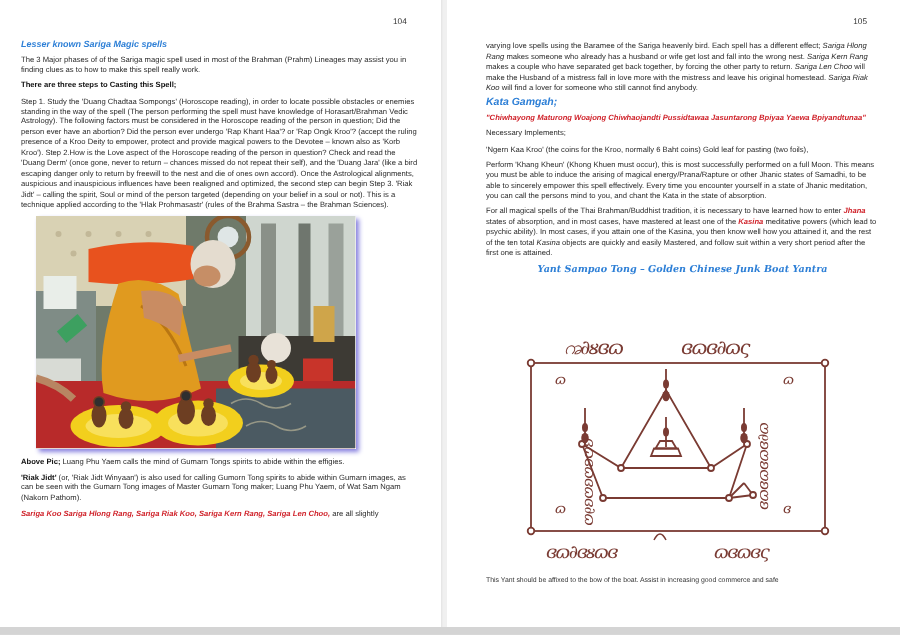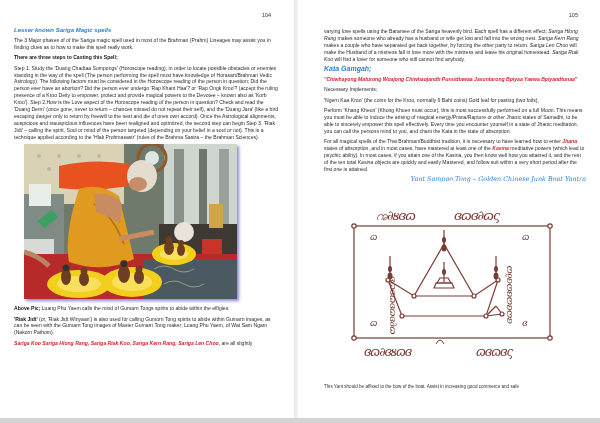--- a/index.html
+++ b/index.html
@@ -18,22 +18,22 @@
   .right .content { left: 26px; top: 28px; width: 262px; }
   .heading-blue { color: #2d7fd6; font-style: italic; font-weight: bold; font-size: 6px; margin-bottom: 3px; }
   .heading-blue.kata { font-size: 7px; margin: 3px 0 3px; }
   p { margin-bottom: 3.5px; }
   .bold { font-weight: bold; color: #111; }
   .red { color: #d0242c; font-style: italic; font-weight: bold; }
   .it { font-style: italic; }
   .photo-wrap { position: relative; margin: 3px 0 4px 10px; width: 215px; height: 157px; }
   .photo { width: 213px; height: 155px; position: relative; overflow: hidden;
            box-shadow: 2px 2px 3px #8a84e0; }
-  .yantra-title { text-align: right; color: #2d7fd6; font-style: italic; font-weight: normal; font-size: 6.4px; font-family: "DejaVu Serif", serif; margin-top: 1px; }
-  .yantra { position: absolute; left: 330px; top: 204px; width: 250px; height: 160px; }
+  .yantra-title { text-align: center; color: #2d7fd6; font-style: italic; font-weight: bold; font-size: 6.4px; font-family: "DejaVu Serif", serif; margin-top: 1px; }
+  .yantra { position: absolute; left: 330px; top: 220px; width: 250px; height: 160px; }
   .right .yantra { left: 28px; }
   .caption-bottom { position: absolute; left: 26px; top: 384px; font-size: 4.6px; color: #333; }
   .bottom-bar { position: absolute; left: 0; top: 418px; width: 600px; height: 5px; background: #d4d4d4; }
 </style>
 </head>
 <body>
 
 <div class="spread">
 
   <div class="page left">

